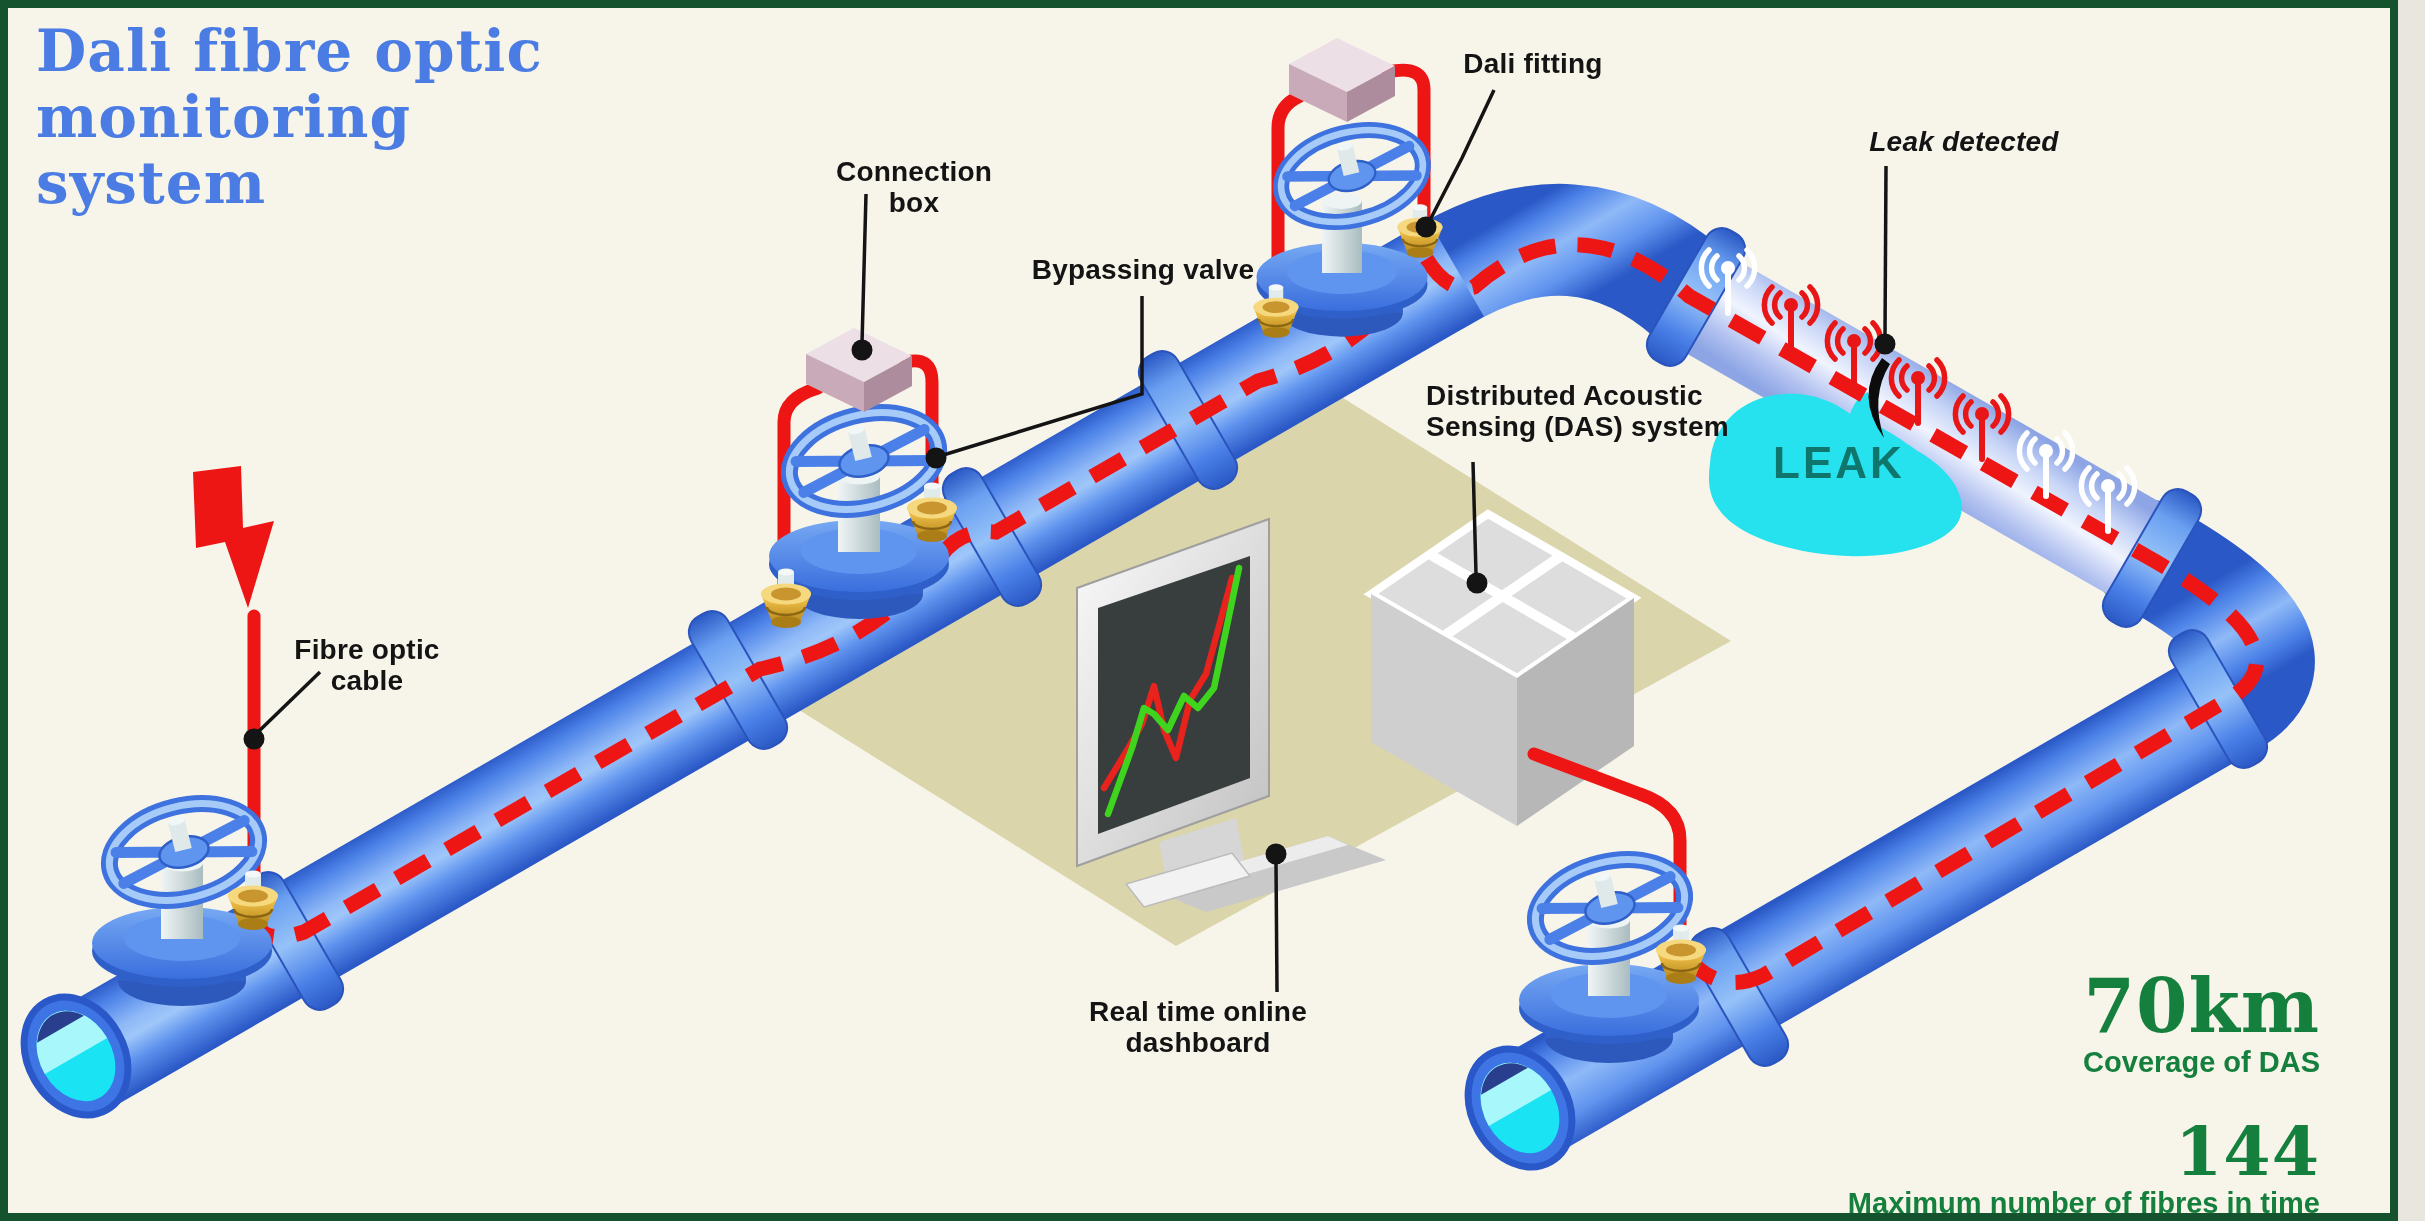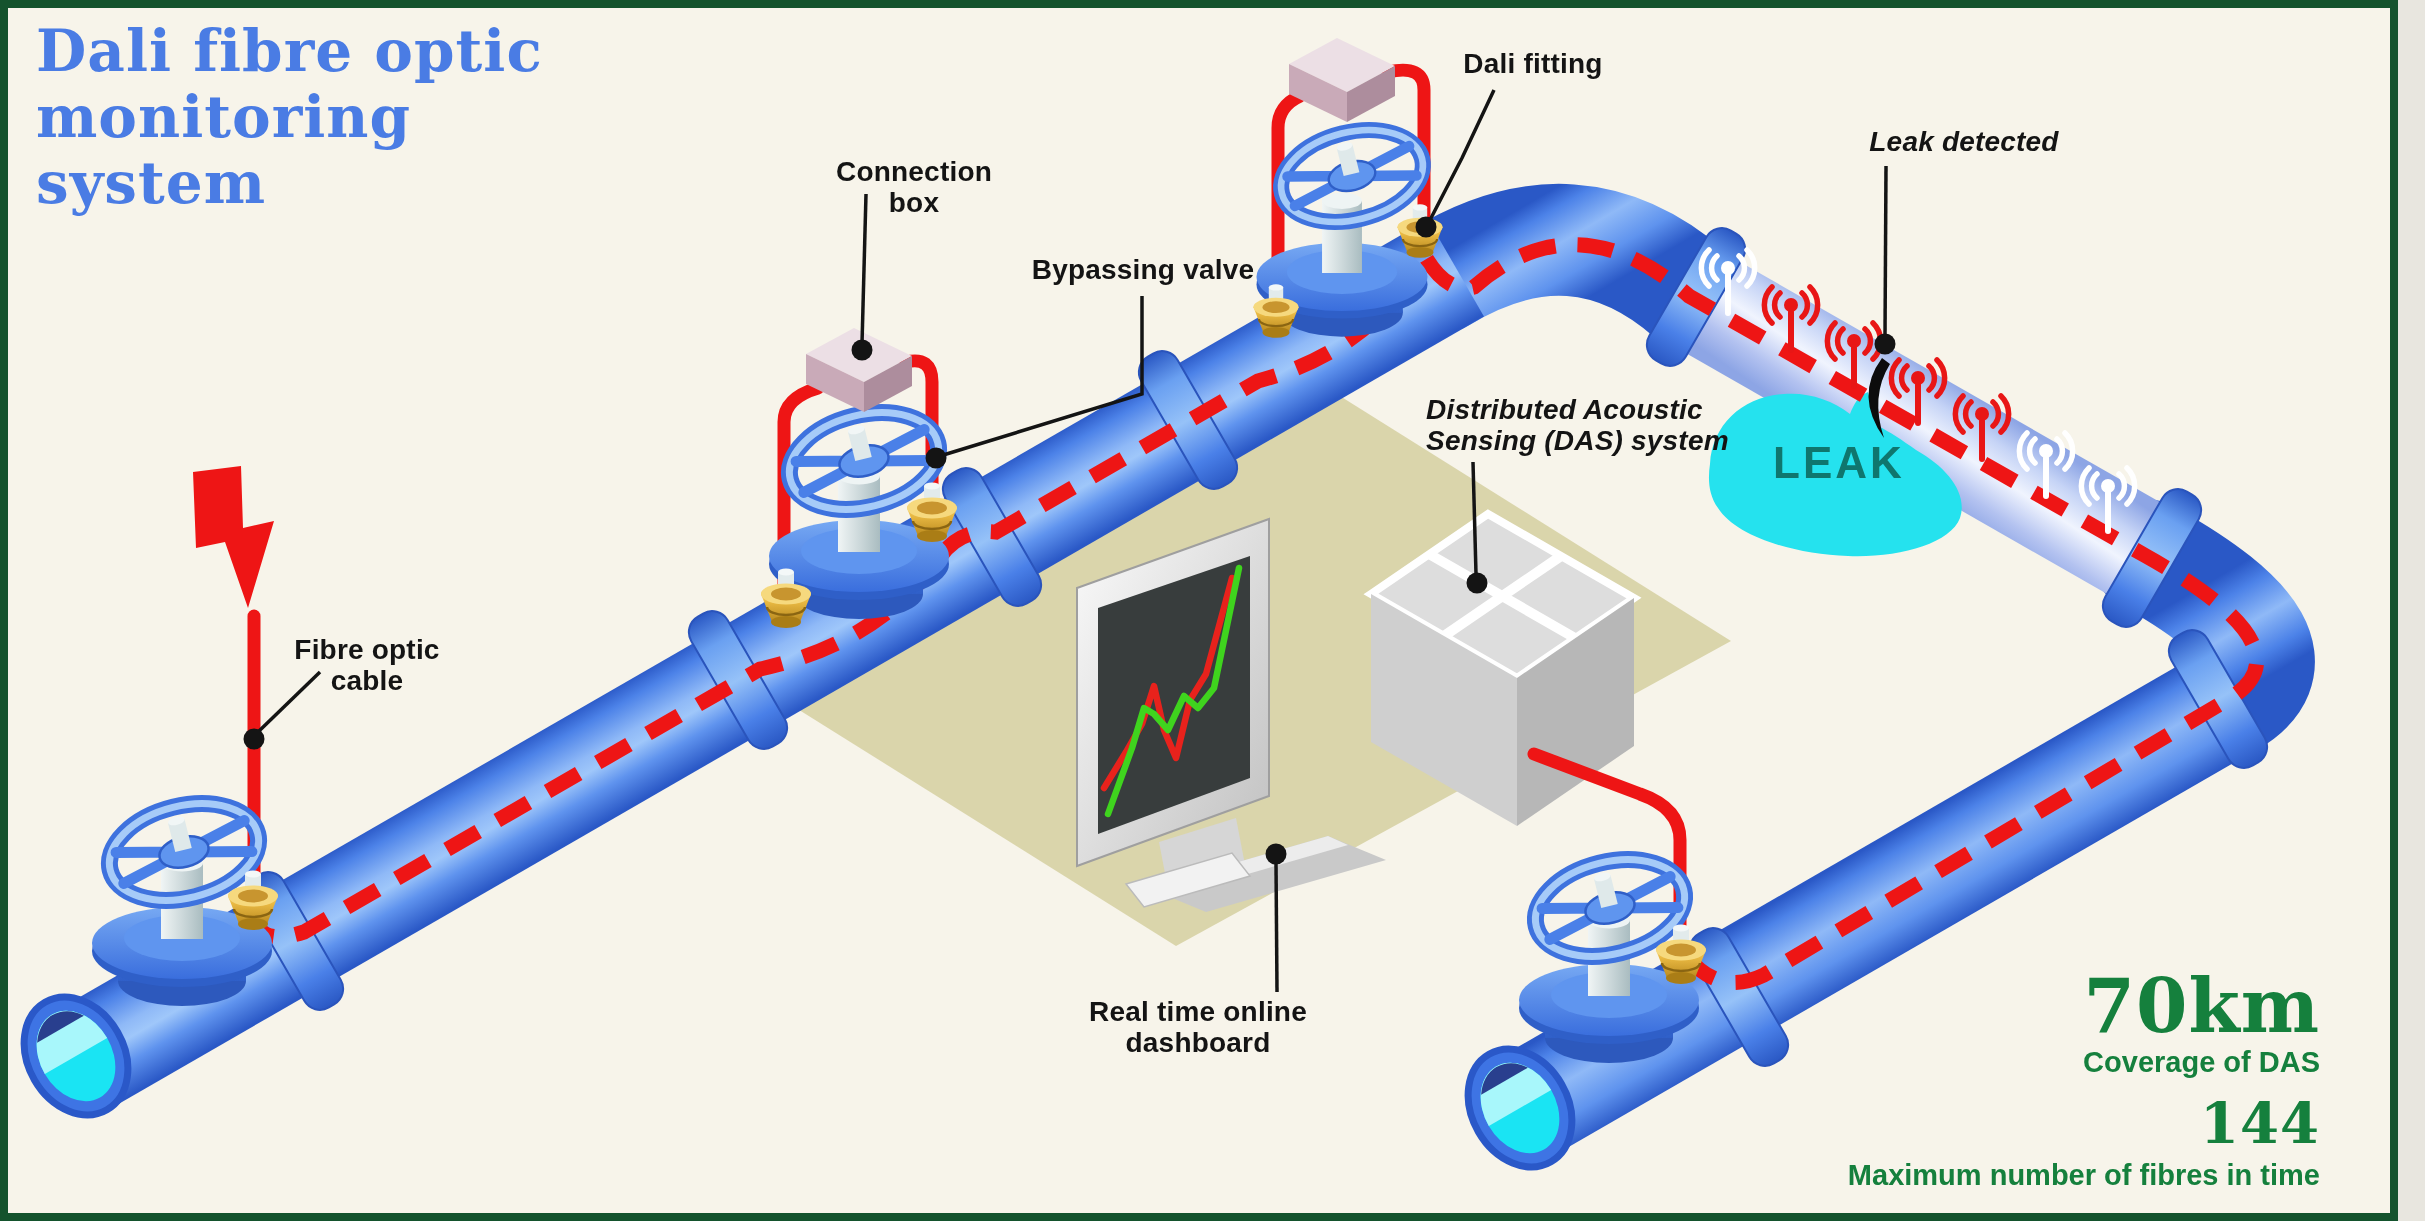--- a/index.html
+++ b/index.html
@@ -26,21 +26,21 @@
   #leak-badge{
     position:absolute;left:1756px;top:430px;width:150px;
     font:800 44px "Liberation Sans",sans-serif;
     color:#0f766e;letter-spacing:3px;text-align:center;
   }
   #stats{
     position:absolute;right:70px;top:960px;width:700px;
     text-align:right;color:#15803d;
   }
   .stat-value{font:800 74px/76px "DejaVu Serif",serif;letter-spacing:1px;}
-  .stat-value.small{font-size:56px;line-height:68px;margin-top:9px;}
+  .stat-value.small{font-size:68px;line-height:68px;margin-top:37px;}
   .stat-caption{font:700 29px/36px "Liberation Sans",sans-serif;}
   #das-label{text-align:left;}
   #dashboard-label{width:300px;}
 </style>
 </head>
 <body>
 
 <div id="canvas">
 
 <svg id="scene" viewBox="0 0 2425 1221">
@@ -299,21 +299,21 @@
   <div>monitoring</div>
   <div>system</div>
 </div>
 
 <div class="lbl" style="left:800px;top:148px;width:212px;">Connection box</div>
 <div class="lbl" style="left:1020px;top:246px;width:230px;">Bypassing valve</div>
 <div class="lbl" style="left:1430px;top:40px;width:190px;">Dali fitting</div>
 <div class="lbl" style="left:1856px;top:118px;width:200px;font-style:italic;">Leak detected</div>
 <div class="lbl" style="left:254px;top:626px;width:210px;">Fibre optic cable</div>
 
-<div class="lbl" id="das-label" style="left:1418px;top:386px;width:330px;font-style:italic;">
+<div class="lbl" id="das-label" style="left:1418px;top:372px;width:330px;">
   <div>Distributed Acoustic</div>
   <div>Sensing (DAS) system</div>
 </div>
 
 <div class="lbl" id="dashboard-label" style="left:1040px;top:988px;">
   <div>Real time online</div>
   <div>dashboard</div>
 </div>
 
 <div id="leak-badge">LEAK</div>

